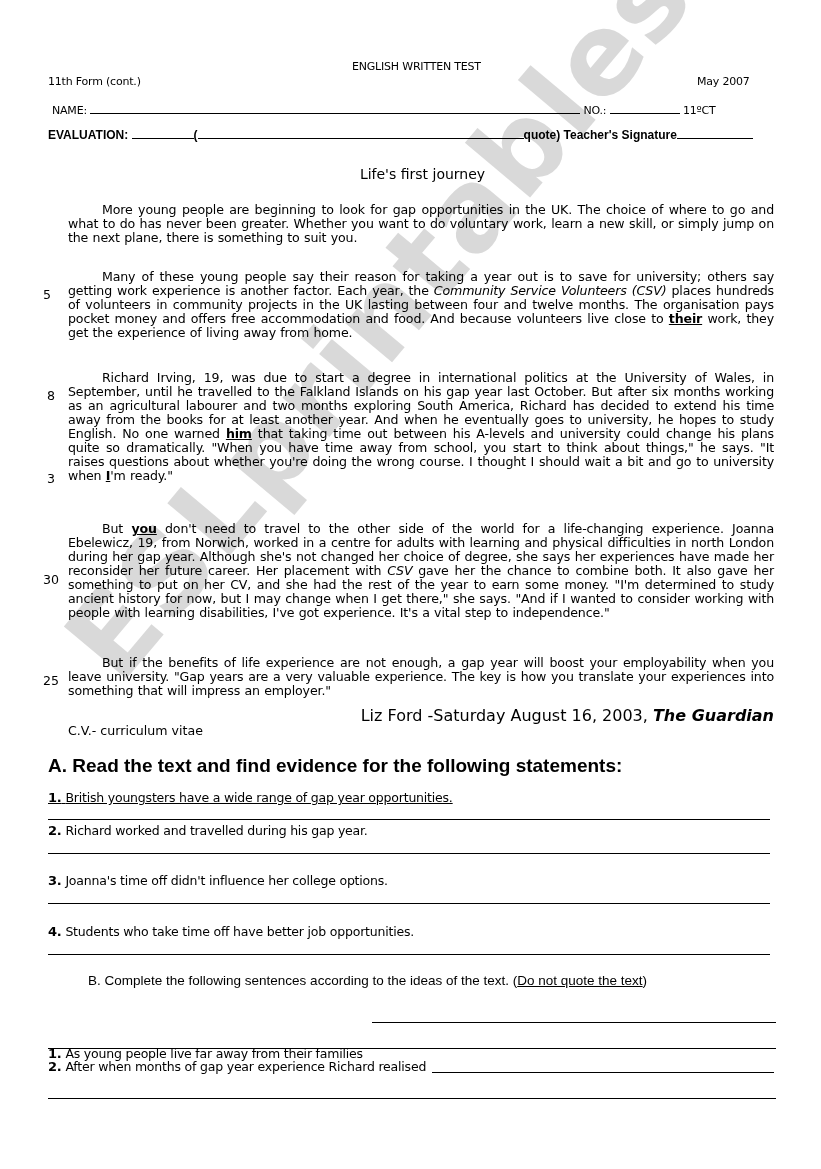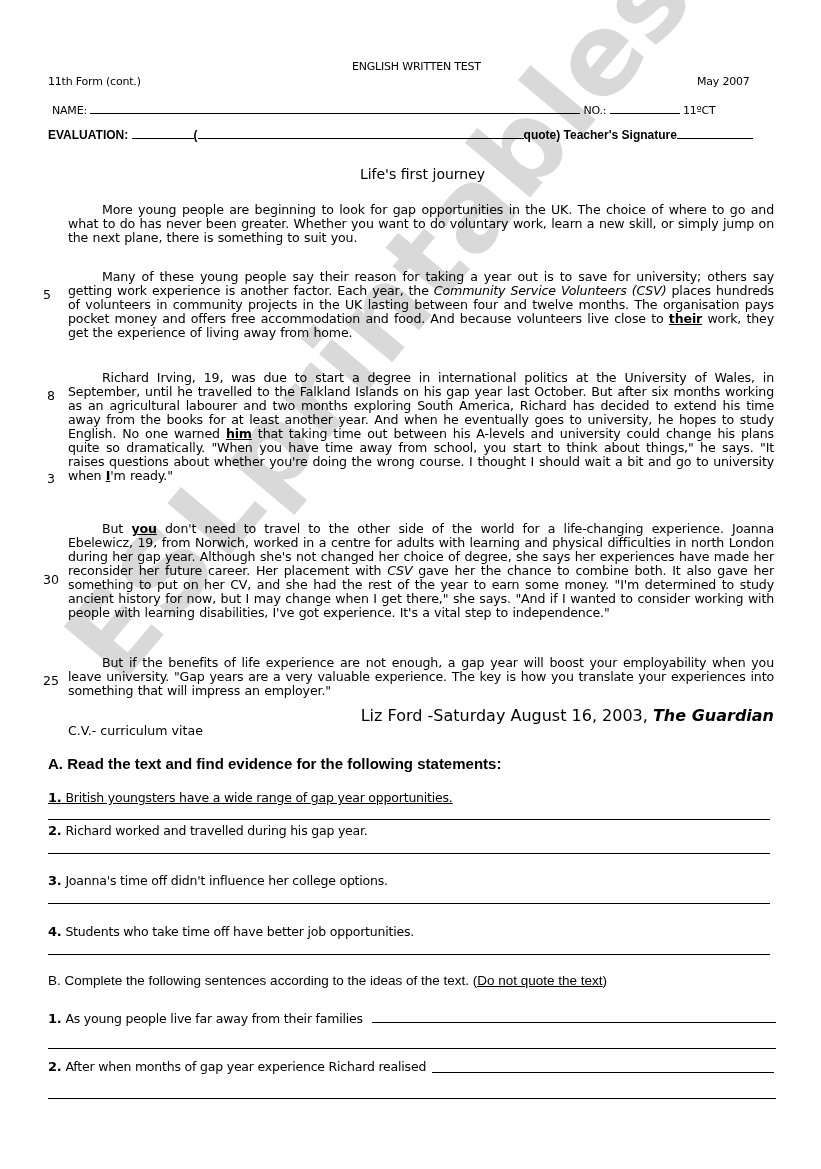--- a/index.html
+++ b/index.html
@@ -11,21 +11,21 @@
   .eval { font-size: 12px; font-weight: bold; white-space: nowrap; font-family: "Liberation Sans", sans-serif; }
   .title { font-size: 14px; left: 0; width: 845px; text-align: center; }
   .para { left: 68px; width: 706px; font-size: 12.6px; line-height: 14px; text-align: justify;
           letter-spacing: -0.15px; word-spacing: 0.5px; }
   .para p { margin: 0; text-indent: 34px; }
   .lnum { left: 38px; font-size: 12.6px; width: 26px; text-align: center; }
   .ul-b { font-weight: bold; text-decoration: underline; margin-top: 28px; }
   .src { font-size: 16px; right: 47px; white-space: nowrap; }
   .src i { font-weight: bold; }
   .note { left: 68px; font-size: 12.6px; }
-  .secA { left: 48px; font-size: 15px; font-weight: bold; white-space: nowrap; font-family: "Liberation Sans", sans-serif; }
+  .secA { left: 48px; font-size: 19px; font-weight: bold; white-space: nowrap; font-family: "Liberation Sans", sans-serif; }
   .q { left: 48px; font-size: 12.5px; white-space: nowrap; letter-spacing: -0.2px; }
   .q b { font-size: 13px; }
   .rule { left: 48px; height: 0; border-top: 1px solid #000; }
   .wm { left: 40px; top: 620px; font-size: 112px; font-weight: bold; color: rgba(185,185,185,0.55);
         transform-origin: 0 0; transform: rotate(-50deg); white-space: nowrap;
         font-family: "DejaVu Sans", sans-serif; letter-spacing: 2px; pointer-events: none; z-index: 5; }
   .content { position: relative; z-index: 10; }
 </style>
 </head>
 <body>
@@ -104,25 +104,25 @@
   <span>Joanna's time off didn't influence her college options.</span>
 </div>
 <div class="abs rule" style="top:903px; width:722px;"></div>
 
 <div class="abs q" style="top:924px;">
   <b>4.</b>
   <span>Students who take time off have better job opportunities.</span>
 </div>
 <div class="abs rule" style="top:954px; width:722px;"></div>
 
-<div class="abs secA" style="top:973px; font-weight:normal; font-size:13.5px;">
+<div class="abs secA" style="top:973px; font-weight:normal; font-size:13.5px;margin-left:40px;">
   <span>B. Complete the following sentences according to the ideas of the text. (</span><span style="text-decoration:underline;">Do not quote the text</span><span>)</span>
 </div>
 
-<div class="abs q" style="top:1011px;">
+<div class="abs q" style="top:1046px;">
   <b>1.</b>
   <span>As young people live far away from their families</span>
 </div>
 <div class="abs rule" style="top:1022px; left:372px; width:404px;"></div>
 <div class="abs rule" style="top:1048px; left:48px; width:728px;"></div>
 
 <div class="abs q" style="top:1059px;">
   <b>2.</b>
   <span>After when months of gap year experience Richard realised</span>
 </div>

